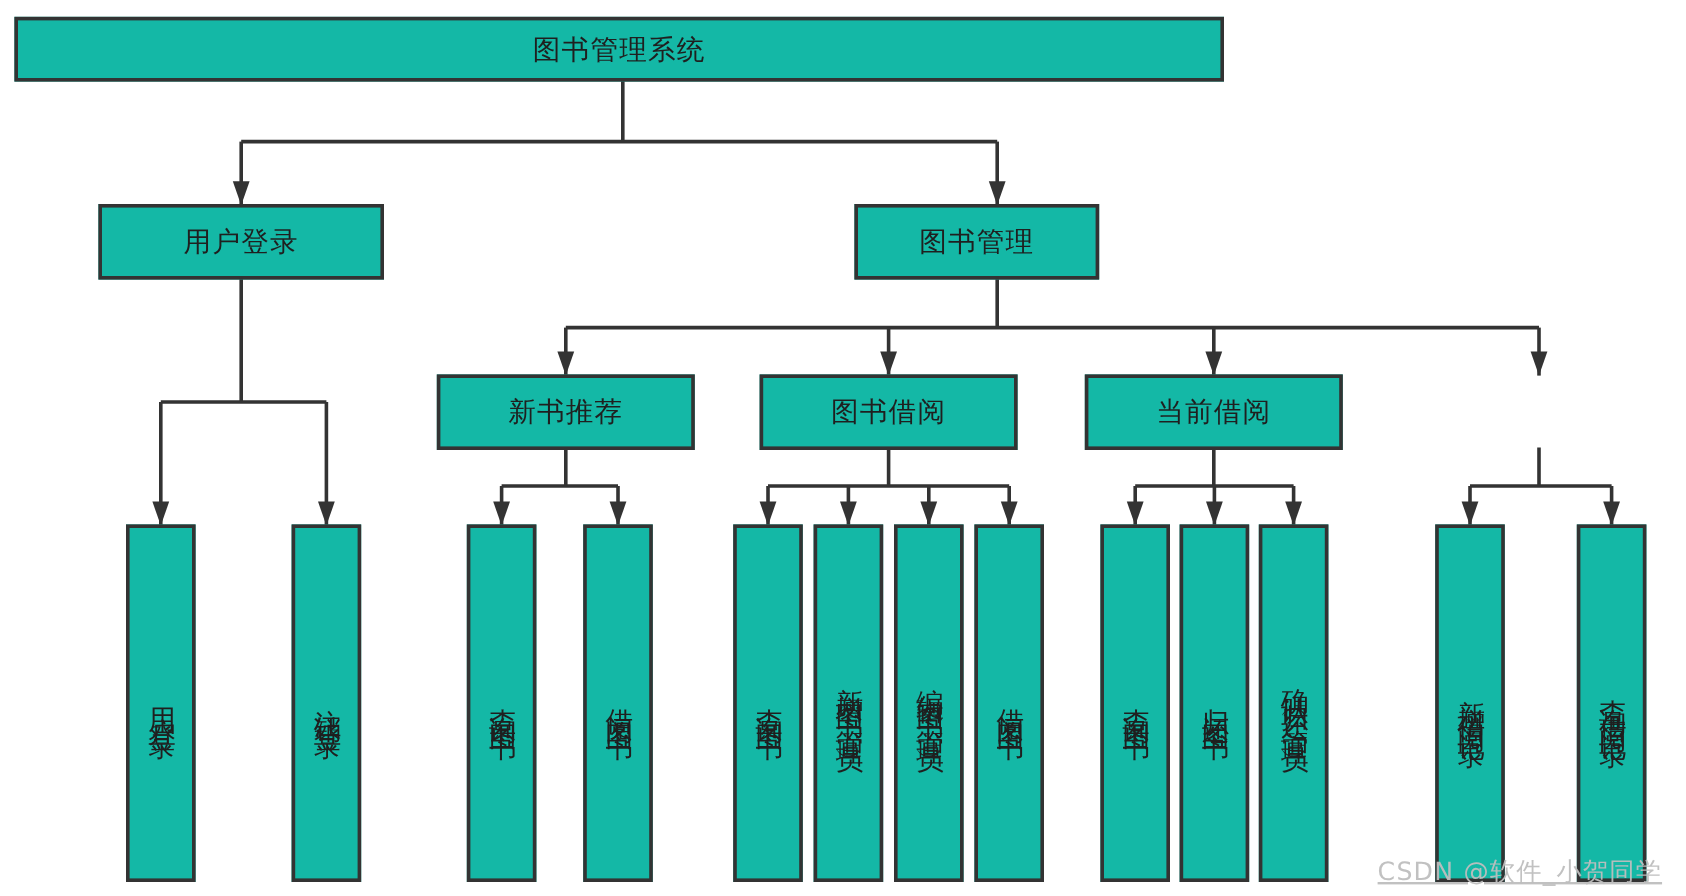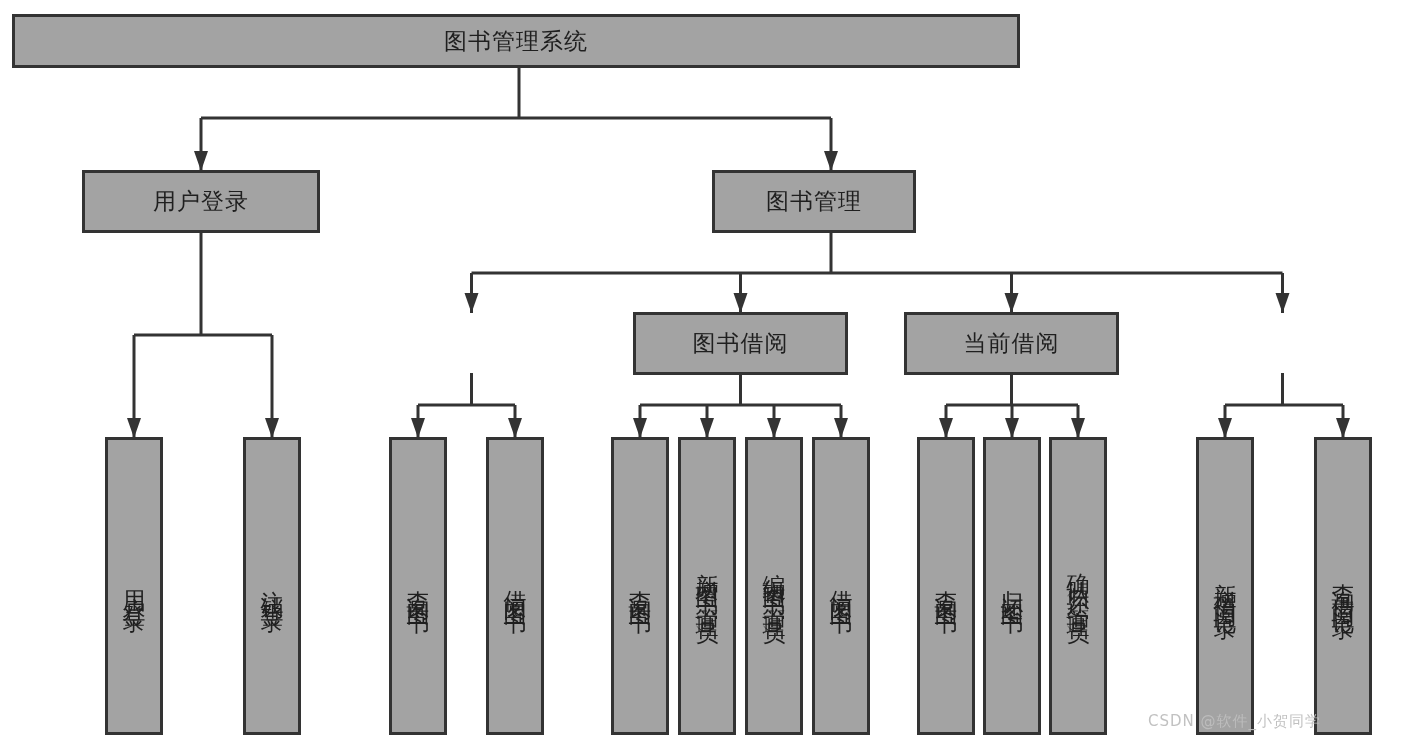--- a/index.html
+++ b/index.html
@@ -7,44 +7,45 @@
     position:relative;
     width:1405px;height:747px;
     background:#ffffff;
     font-family:"DejaVu Sans","Liberation Sans",sans-serif;
     overflow:hidden;
   }
   svg.connectors{position:absolute;left:0;top:0;z-index:0;}
   .node{
     position:absolute;
     box-sizing:border-box;
-    background:#a3a3a3;
+    background:#14b8a6;
     border:3px solid #333333;
     display:flex;align-items:center;justify-content:center;
     color:#1f1f1f;
     z-index:1;
   }
   .lvl{font-size:23px;letter-spacing:1px;}
   .leaf{
     font-size:23px;
   }
   .leaf span{
     writing-mode:vertical-rl;
     text-orientation:mixed;
     letter-spacing:7px;
     line-height:1;
   }
   .watermark{
     position:absolute;
     left:1148px;top:712px;
-    font-size:15px;
+    font-size:21px;
     color:rgba(190,190,190,0.95);
     z-index:2;
     white-space:nowrap;
     letter-spacing:1px;
+    text-decoration:underline;
   }
 </style>
 </head>
 <body>
 
 <div class="canvas">
 
   <svg class="connectors" width="1405" height="747" viewBox="0 0 1405 747">
     <defs>
       <marker id="arrow" markerUnits="userSpaceOnUse" markerWidth="22" markerHeight="16" refX="21" refY="8" orient="auto">
@@ -87,20 +88,23 @@
     <span>图书管理系统</span>
   </div>
 
   <div class="node lvl" style="left:82px;top:170px;width:238px;height:63px">
     <span>用户登录</span>
   </div>
   <div class="node lvl" style="left:712px;top:170px;width:204px;height:63px">
     <span>图书管理</span>
   </div>
 
+  <div class="node lvl" style="left:364px;top:312px;width:215px;height:63px">
+    <span>新书推荐</span>
+  </div>
   <div class="node lvl" style="left:633px;top:312px;width:215px;height:63px">
     <span>图书借阅</span>
   </div>
   <div class="node lvl" style="left:904px;top:312px;width:215px;height:63px">
     <span>当前借阅</span>
   </div>
 
   <div class="node leaf" style="left:105px;top:437px;width:58px;height:298px">
     <span>用户登录</span>
   </div>

